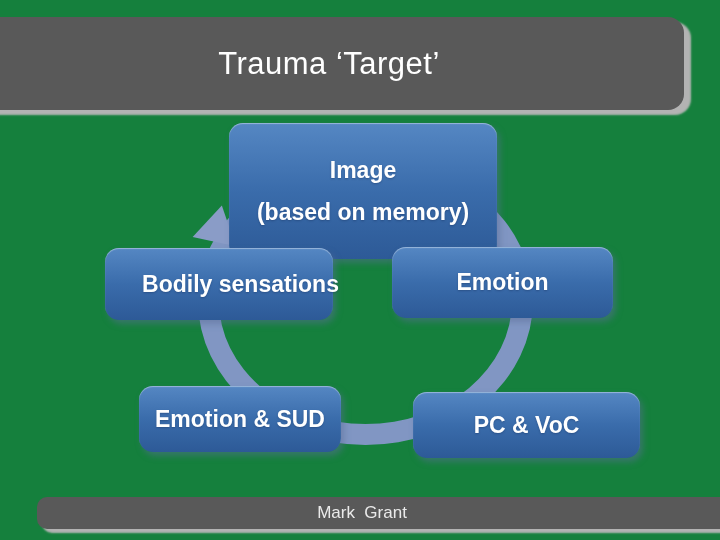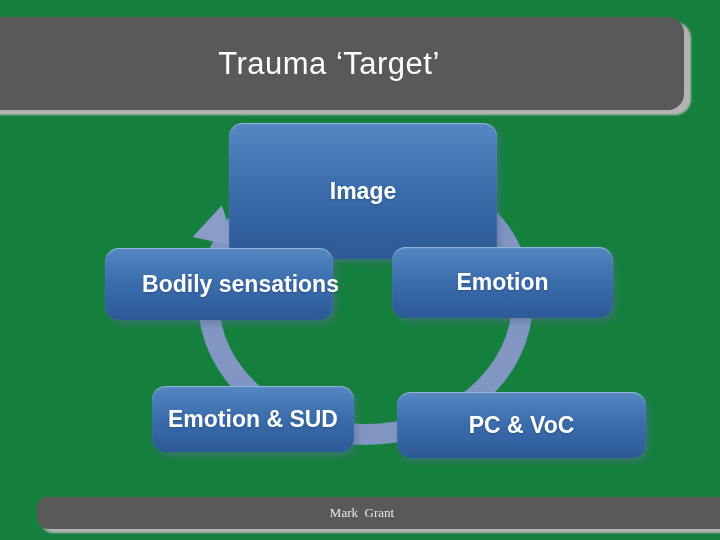--- a/index.html
+++ b/index.html
@@ -62,56 +62,56 @@
     align-items:center;justify-content:center;
     text-align:center;
     text-shadow:0 1px 2px rgba(20,40,80,.35);
   }
   .node span{display:block;line-height:30px;white-space:pre;}
   .node-image{left:229px;top:123px;width:268px;height:136px;}
   .node-image span{line-height:42px;}
   .node-negative{left:392px;top:247px;width:221px;height:71px;}
   .node-negative span{line-height:29px;}
   .node-bodily{left:105px;top:248px;width:228px;height:72px;padding-left:43px;}
-  .node-emotion{left:152px;top:386px;width:202px;height:66px;text-align:right;}
-  .node-pc{left:397px;top:392px;width:249px;height:66px;}
+  .node-emotion{left:139px;top:386px;width:202px;height:66px;text-align:right;}
+  .node-pc{left:413px;top:392px;width:227px;height:66px;}
 
   
   .footer-bar{
     position:absolute;
     left:37px;top:497px;
     width:694px;height:32px;
     background:#595959;
     border-radius:10px;
     box-shadow:5px 4px 2px #b3b3b3;
     display:flex;align-items:center;justify-content:center;
     padding-right:44px;
     box-sizing:border-box;
   }
   .footer-bar .footer-text{
     color:#eaeaea;
-    font-size:13px;
+    font-size:17px;
     white-space:pre;
-    font-family:Liberation Serif, serif;
   }
 </style>
 </head>
 <body>
 
 <div class="slide">
 
   <div class="title-bar">
     <div class="title-text">Trauma ‘Target’</div>
   </div>
 
   <div class="cycle-ring"></div>
   <div class="cycle-arrowhead"></div>
 
   <div class="node node-image">
     <span>Image</span>
+    <span>(based on memory)</span>
   </div>
 
   <div class="node node-negative">
     <span>Emotion</span>
   </div>
 
   <div class="node node-bodily">
     <span>Bodily sensations</span>
   </div>
 

